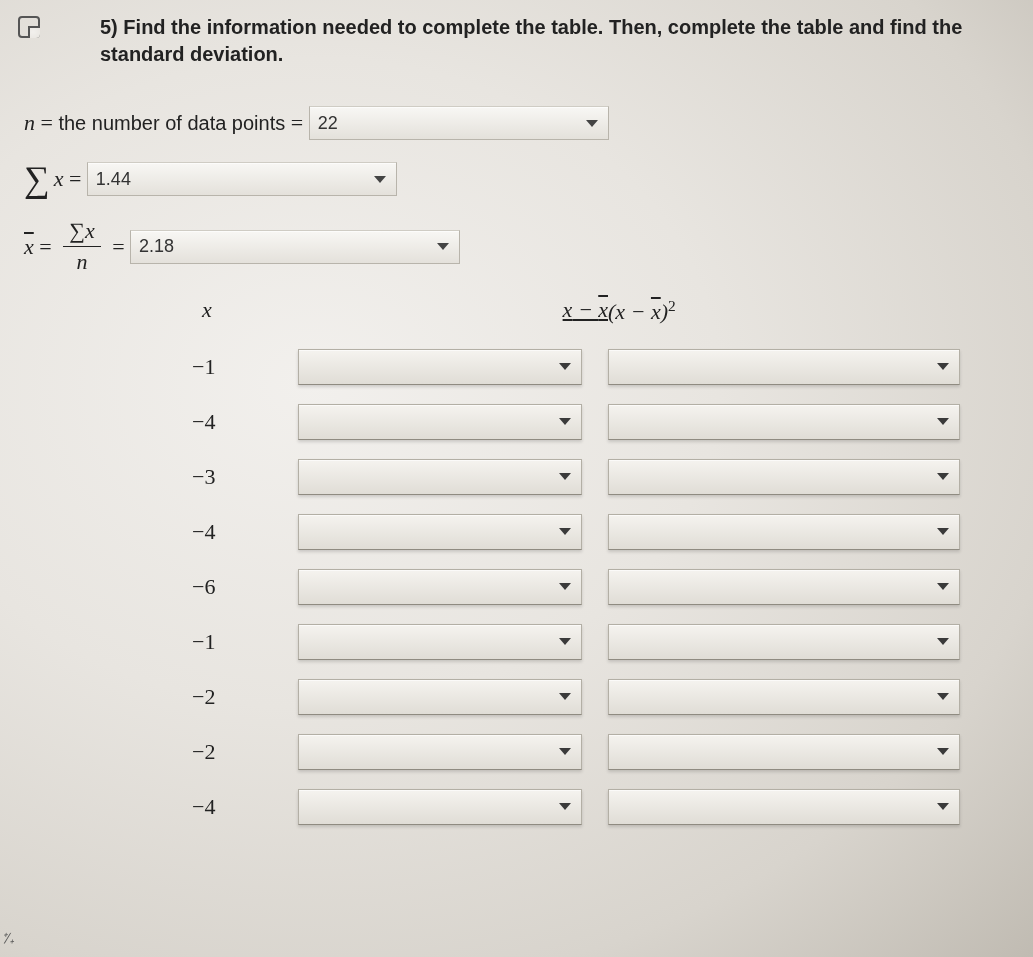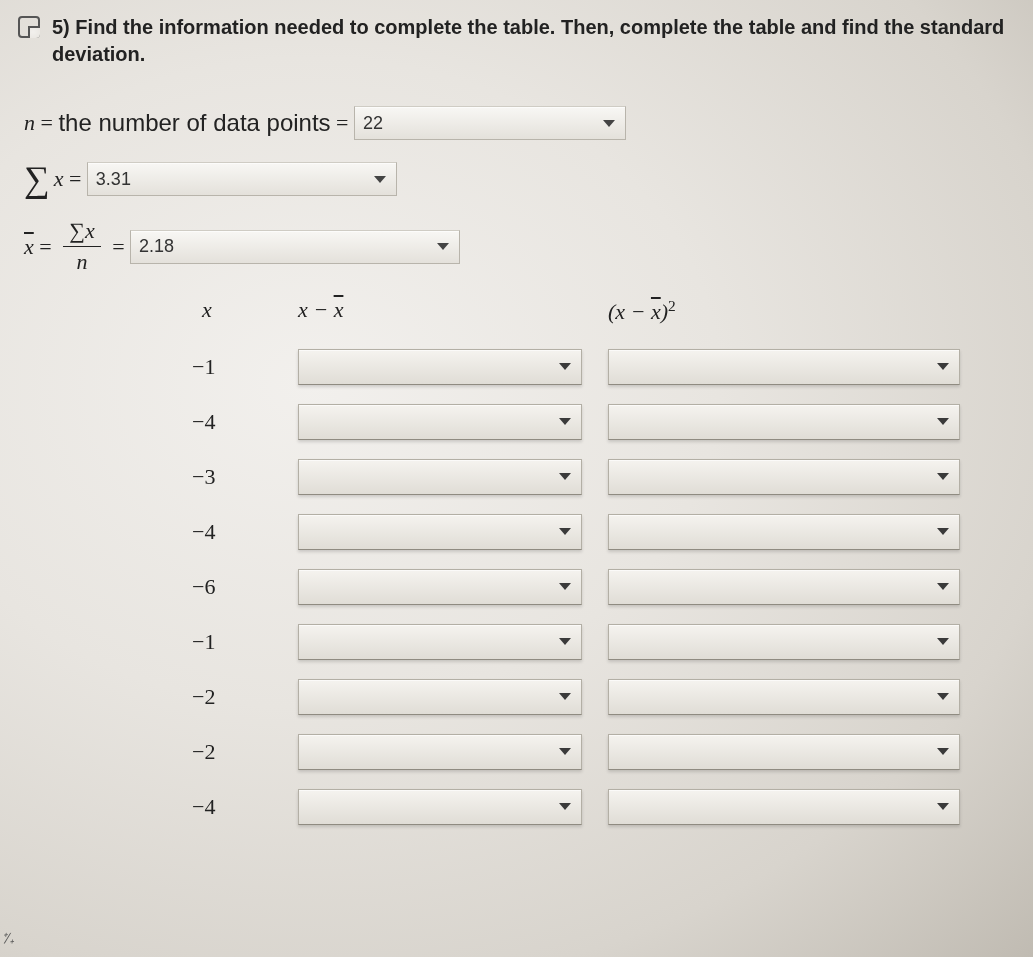--- a/index.html
+++ b/index.html
@@ -16,21 +16,21 @@
   .note-icon {
     width: 22px; height: 22px; border: 2px solid #555; border-radius: 4px;
     position: relative; flex-shrink: 0; margin-top: 2px;
   }
   .note-icon::after {
     content: ""; position: absolute; right: -2px; bottom: -2px;
     width: 10px; height: 10px; border-top: 2px solid #555; border-left: 2px solid #555;
     background: radial-gradient(ellipse at 30% 40%, #f2f0ed 0%, #e8e5e0 100%);
     border-bottom-right-radius: 4px;
   }
-  .prompt { font-weight: bold; font-size: 20px; line-height: 1.35; }
+  .prompt { font-weight: bold; font-size: 20px; line-height: 1.35; margin-left: 48px; }
   .qnum { font-weight: bold; }
   .equations { margin-top: 38px; margin-left: 6px; }
   .eq-row { display: flex; align-items: center; margin-bottom: 22px; font-size: 22px; font-family: 'Times New Roman', serif; font-style: italic; }
   .eq-row .upright { font-style: normal; }
   .dropdown {
     display: inline-flex; align-items: center; justify-content: space-between;
     background: linear-gradient(#f8f7f4, #e4e1db);
     border: 1px solid #b8b4ab; border-top-color: #cfccc4;
     height: 34px; padding: 0 10px 0 8px; font-size: 18px; font-style: normal;
     font-family: Arial, sans-serif; color: #333;
@@ -41,21 +41,21 @@
     border-top: 7px solid #444; margin-left: 10px;
   }
   .sigma { font-size: 36px; font-style: normal; margin-right: 4px; line-height: 0.8; }
   .frac { display: inline-flex; flex-direction: column; align-items: center; margin: 0 6px; }
   .frac .num { border-bottom: 1.5px solid #222; padding: 0 6px 2px; display:flex; align-items:center; }
   .frac .num .sigma-sm { font-size: 22px; font-style: normal; }
   .frac .den { padding-top: 2px; }
   .table-wrap { margin-top: 18px; margin-left: 170px; }
   .thead { display: flex; font-family: 'Times New Roman', serif; font-style: italic; font-size: 22px; margin-bottom: 14px; }
   .th-x { width: 110px; text-align: left; padding-left: 14px; }
-  .th-diff { width: 310px; text-align: left; }
+  .th-diff { width: 310px; text-align: right; text-decoration: underline; }
   .th-sq { width: 360px; }
   .trow { display: flex; align-items: center; height: 55px; }
   .td-x { width: 110px; font-family: 'Times New Roman', serif; font-size: 22px; color: #222; padding-left: 4px; }
   .td-dd { width: 310px; padding-right: 26px; }
   .td-dd2 { width: 360px; padding-right: 8px; }
   .row-dd {
     width: 100%; height: 36px;
     background: linear-gradient(#f5f3ef, #e0ddd6);
     border: 1px solid #b3afa5; border-bottom-color: #8f8b81;
     box-shadow: 0 2px 3px rgba(0,0,0,.15), inset 0 1px 0 rgba(255,255,255,.6);
@@ -81,34 +81,34 @@
     <span class="qnum">5)</span>
     <span>Find the information needed to complete the table. Then, complete the table and find the standard deviation.</span>
   </div>
 </div>
 
 <div class="equations">
 
   <div class="eq-row">
     <span>n</span>
     <span class="upright">&nbsp;=&nbsp;</span>
-    <span class="upright" style="font-family:Arial,sans-serif; font-size:24px;">the number of data points</span>
-    <span class="upright">&nbsp;=&nbsp;</span>
-    <div class="dropdown" style="width:272px;">
+    <span class="upright" style="font-family:Arial,sans-serif; font-size:20px;">the number of data points</span>
+    <span class="upright">&nbsp;=&nbsp;</span>
+    <div class="dropdown" style="width:300px;">
       <span>22</span>
       <span class="caret"></span>
     </div>
   </div>
 
   <div class="eq-row">
     <span class="sigma">∑</span>
     <span>x</span>
     <span class="upright">&nbsp;=&nbsp;</span>
     <div class="dropdown" style="width:310px;">
-      <span>3.31</span>
+      <span>1.44</span>
       <span class="caret"></span>
     </div>
   </div>
 
   <div class="eq-row">
     <span><span class="bar">x</span></span>
     <span class="upright">&nbsp;=&nbsp;</span>
     <span class="frac">
       <span class="num">
           <span class="sigma-sm">∑</span>

